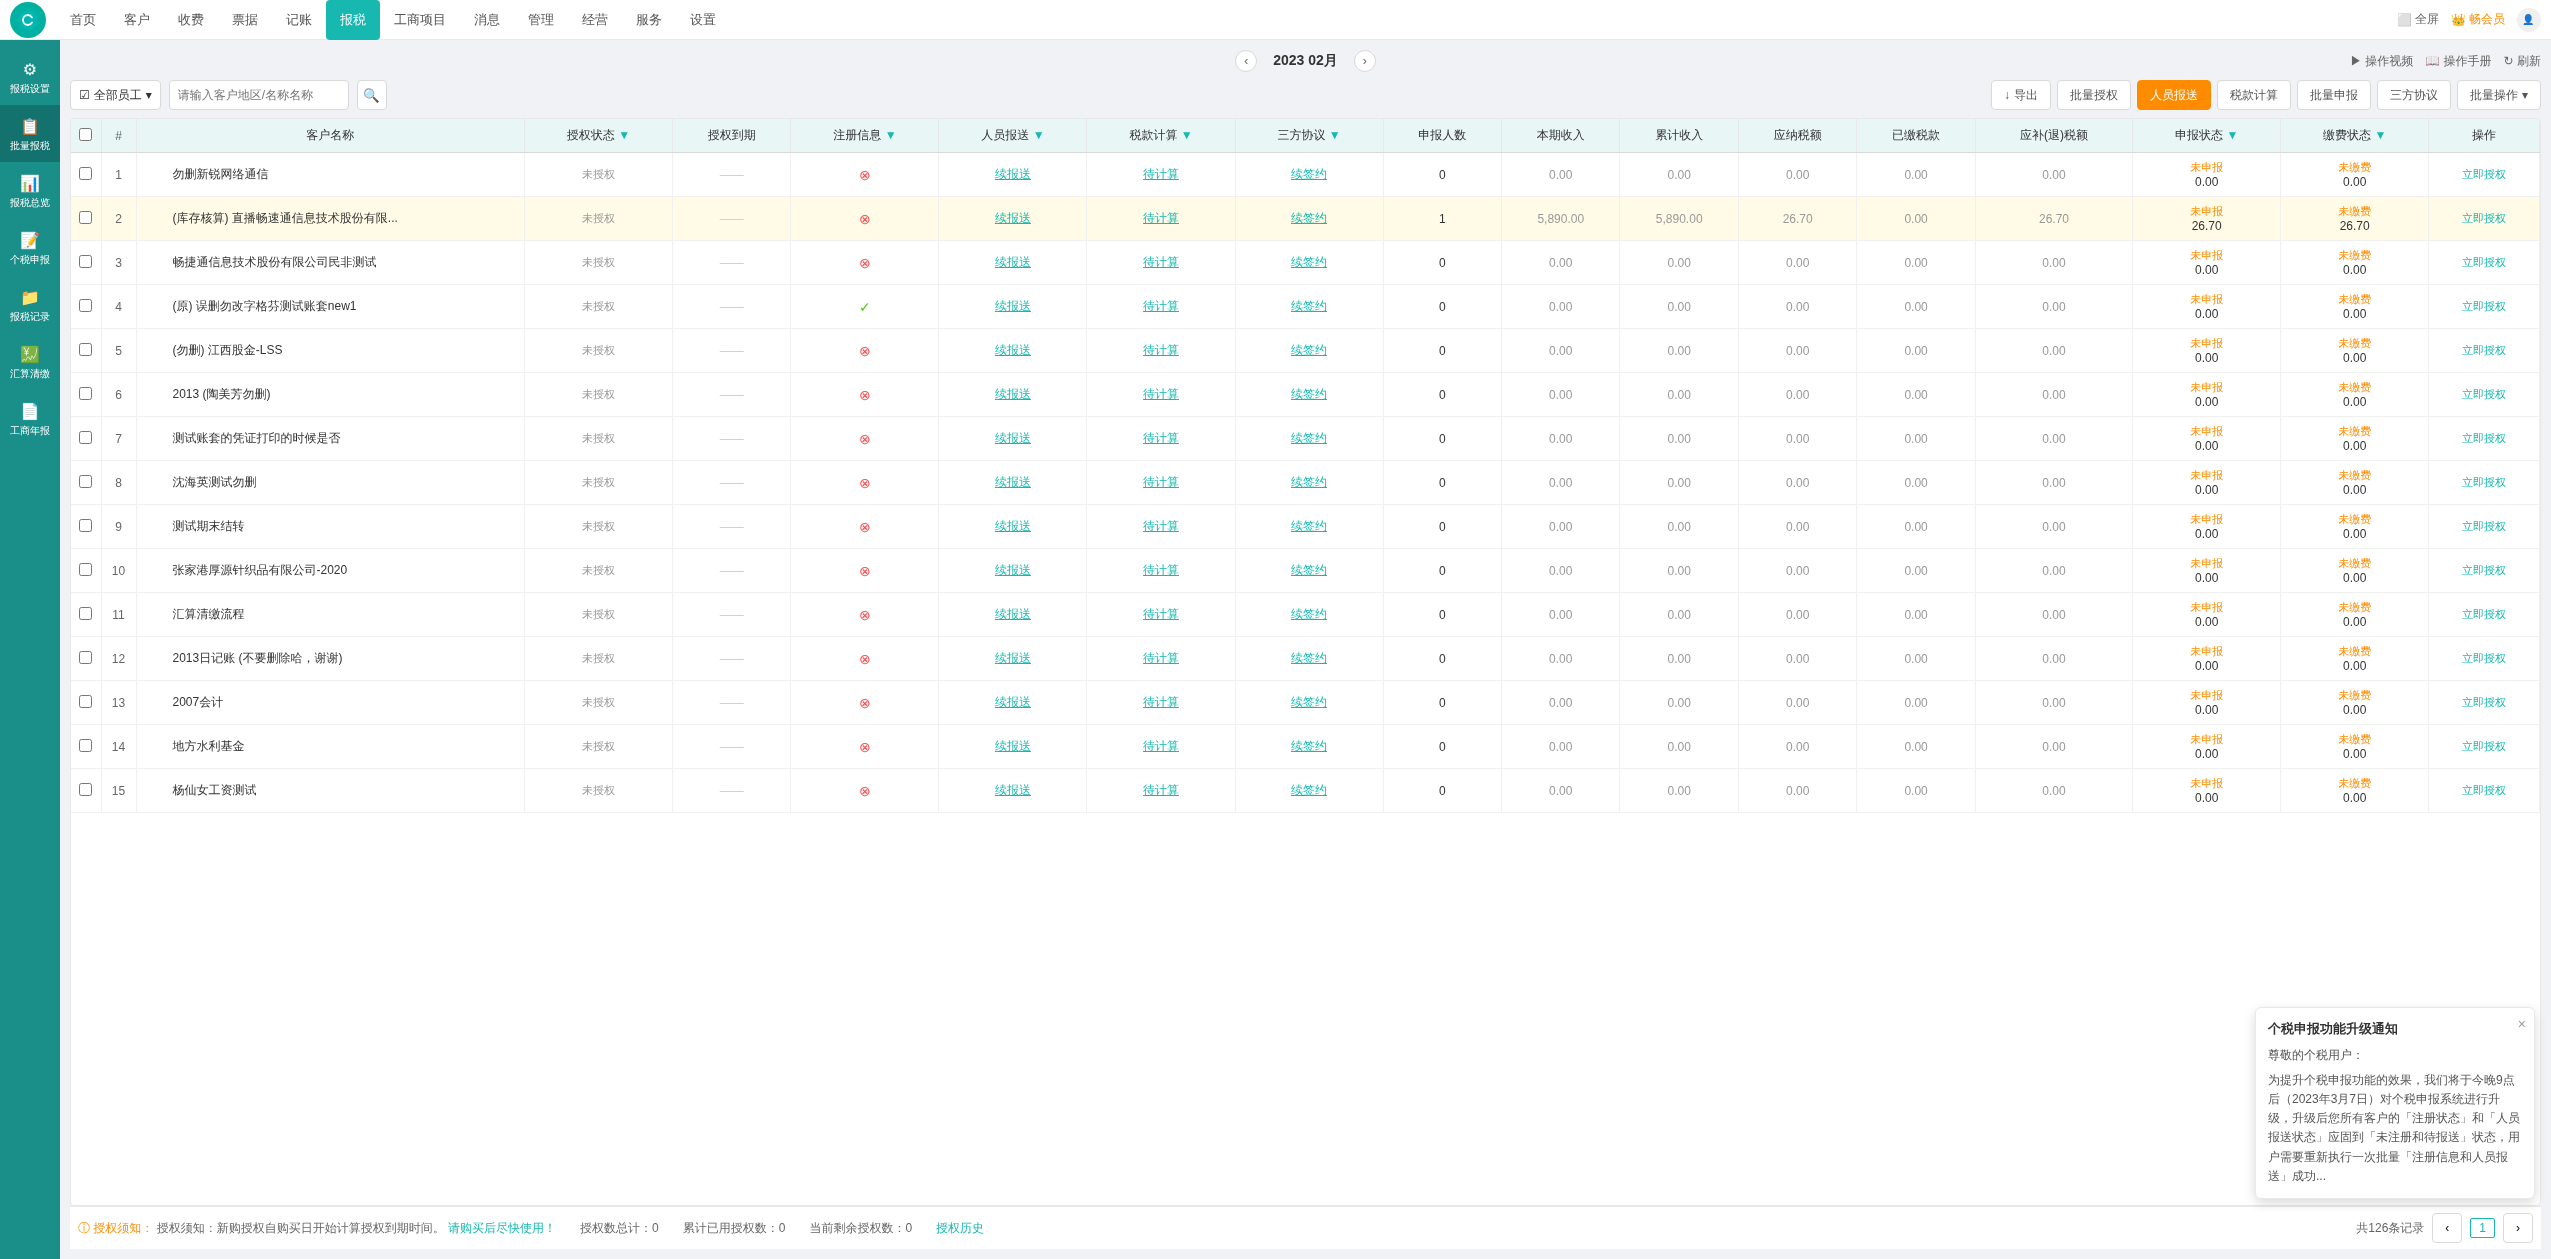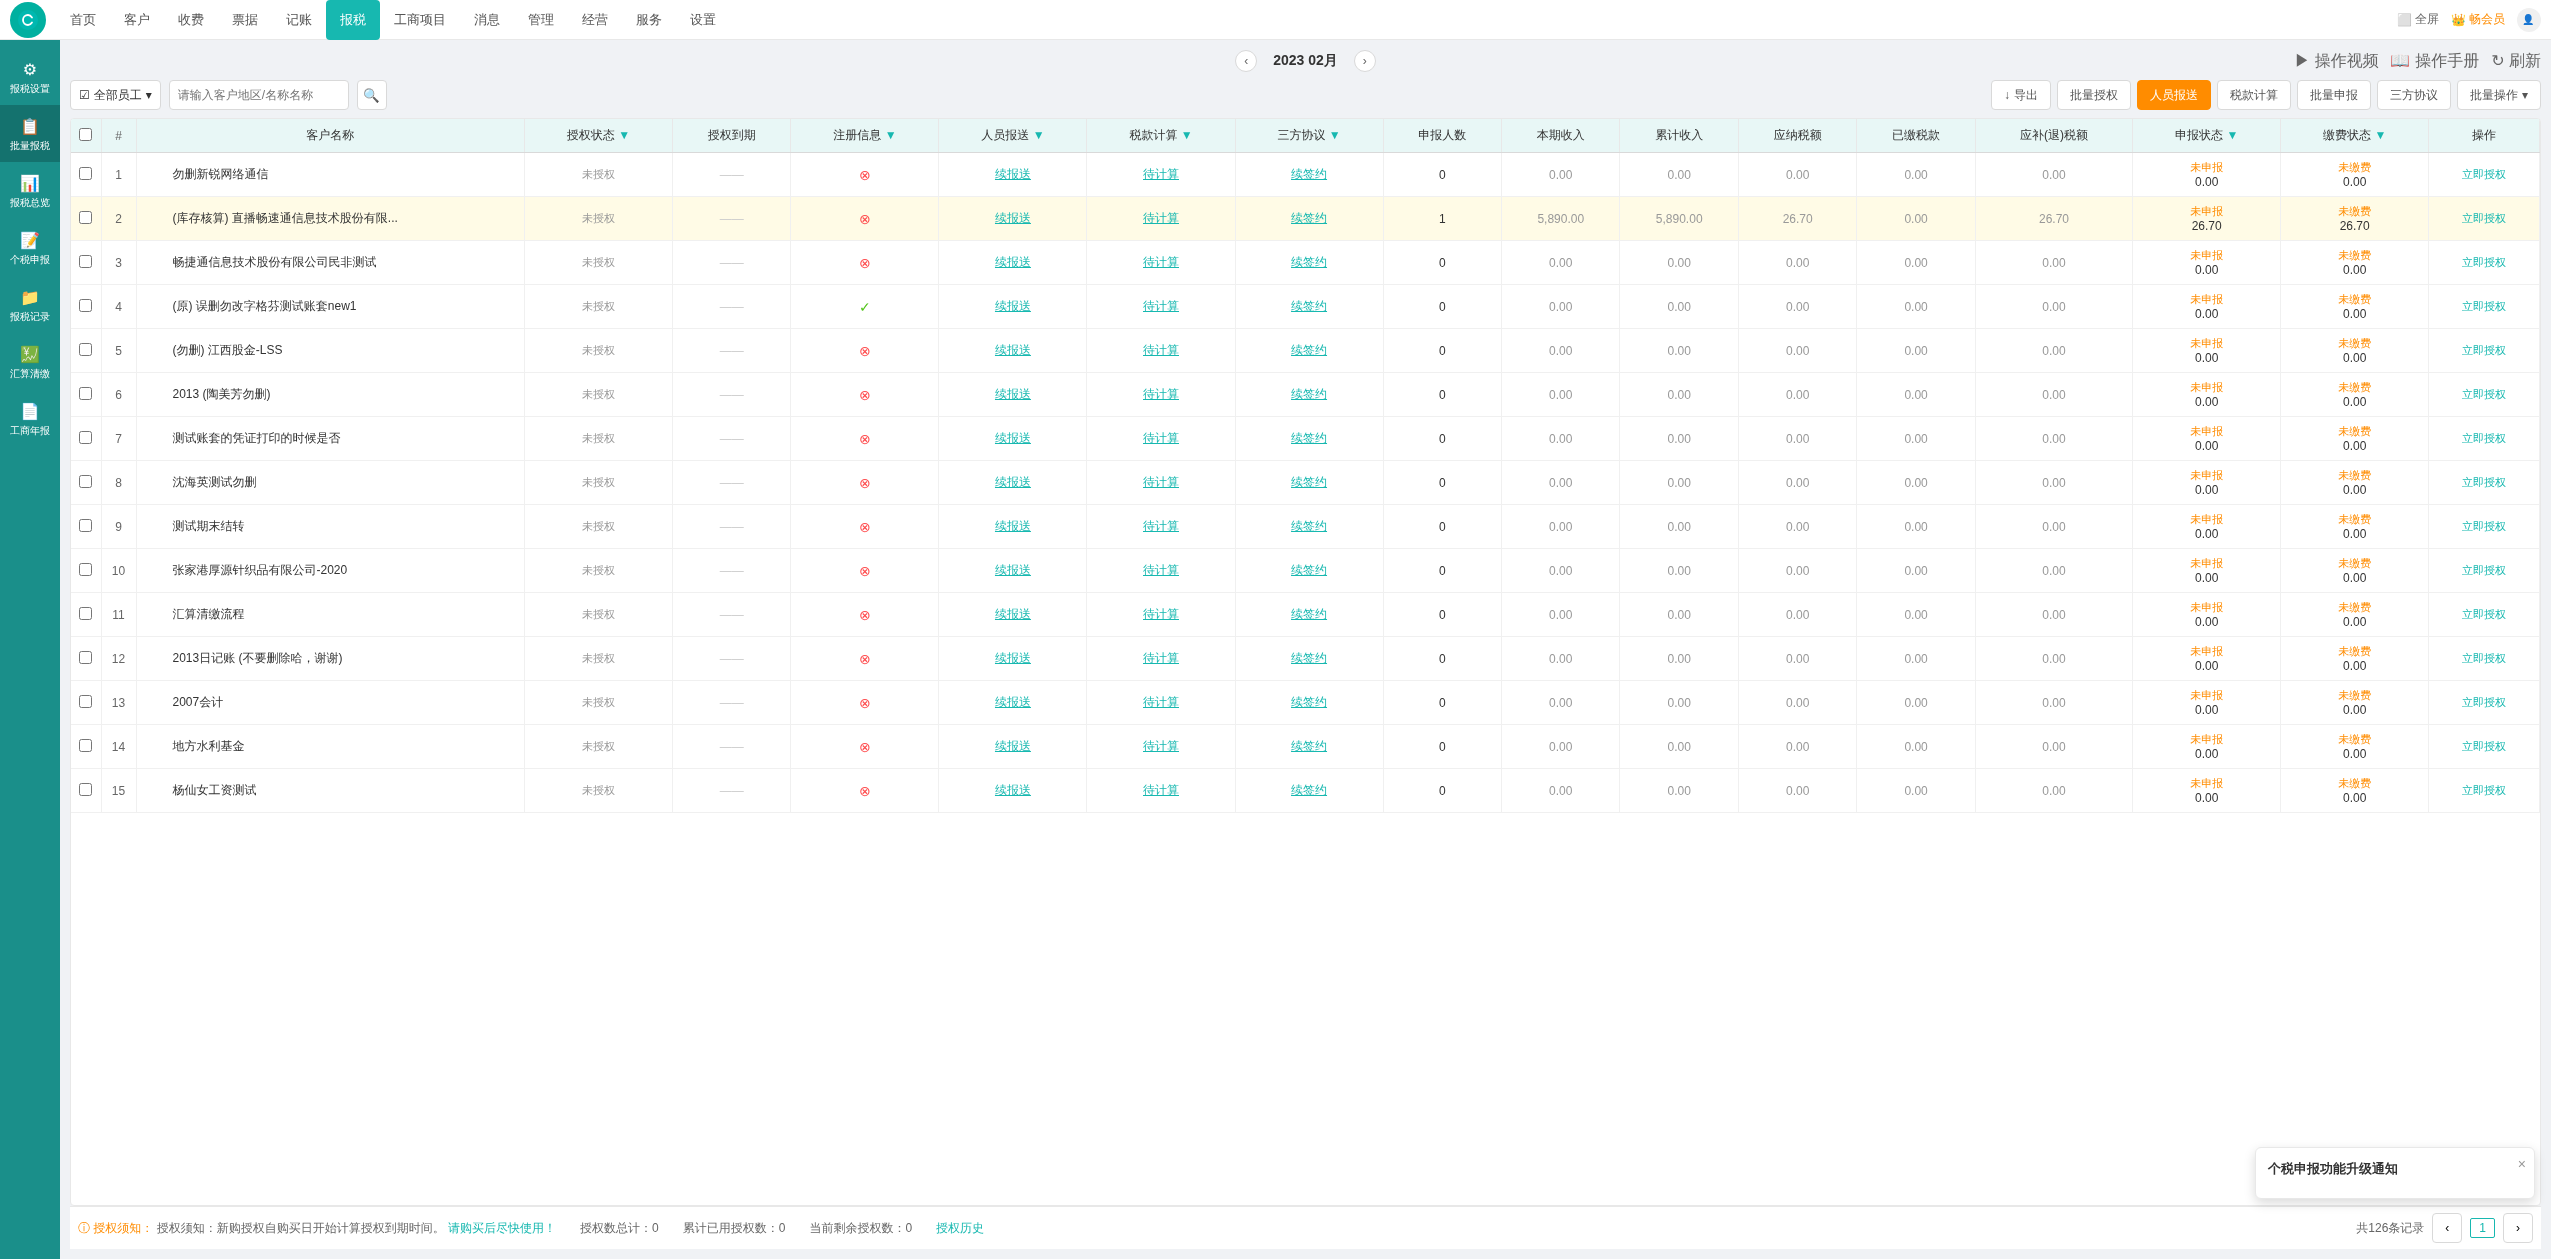--- a/index.html
+++ b/index.html
@@ -27,21 +27,21 @@
     
     
     .main-content { flex: 1; display: flex; flex-direction: column; overflow: hidden; background: #f0f2f5; }
     
     
     .page-area { flex: 1; display: flex; flex-direction: column; padding: 10px; overflow: hidden; }
     .month-btn { width: 22px; height: 22px; background: white; border: 1px solid #d9d9d9; border-radius: 50%; cursor: pointer; display: flex; align-items: center; justify-content: center; font-size: 12px; color: #666; }
     .month-text { font-size: 14px; font-weight: bold; color: #333; }
     
     .month-bar { display: flex; align-items: center; justify-content: center; position: relative; margin-bottom: 8px; }
-    .month-bar-right { position: absolute; right: 0; display: flex; gap: 12px; font-size: 16px; color: #666; }
+    .month-bar-right { position: absolute; right: 0; display: flex; gap: 12px; font-size: 12px; color: #666; }
     .month-bar-right span { cursor: pointer; }
     
     
     .toolbar { display: flex; align-items: center; gap: 8px; margin-bottom: 8px; flex-wrap: wrap; }
     .emp-select { display: flex; align-items: center; border: 1px solid #d9d9d9; border-radius: 4px; background: white; height: 30px; padding: 0 8px; font-size: 12px; cursor: pointer; gap: 4px; }
     .search-input { border: 1px solid #d9d9d9; border-radius: 4px; height: 30px; padding: 0 8px; font-size: 12px; width: 180px; outline: none; }
     .search-btn { height: 30px; width: 30px; background: white; border: 1px solid #d9d9d9; border-radius: 4px; cursor: pointer; display: flex; align-items: center; justify-content: center; }
     .toolbar-right { margin-left: auto; display: flex; gap: 6px; align-items: center; }
     .btn { height: 30px; padding: 0 12px; border-radius: 4px; border: 1px solid #d9d9d9; background: white; cursor: pointer; font-size: 12px; display: flex; align-items: center; gap: 4px; }
     .btn-primary { background: #ff8c00; border-color: #ff8c00; color: white; }
@@ -544,13 +544,17 @@
           <button class="btn">›</button>
         </div>
       </div>
     </div>
   </div>
 </div>
 
 <div class="notification">
   <div class="notif-title">个税申报功能升级通知</div>
   <div class="notif-close">×</div>
+  <div class="notif-content">
+    <div>尊敬的个税用户：</div>
+    <div style="margin-top:6px;">为提升个税申报功能的效果，我们将于今晚9点后（2023年3月7日）对个税申报系统进行升级，升级后您所有客户的「注册状态」和「人员报送状态」应固到「未注册和待报送」状态，用户需要重新执行一次批量「注册信息和人员报送」成功...</div>
+  </div>
 </div>
 
 </body></html>

